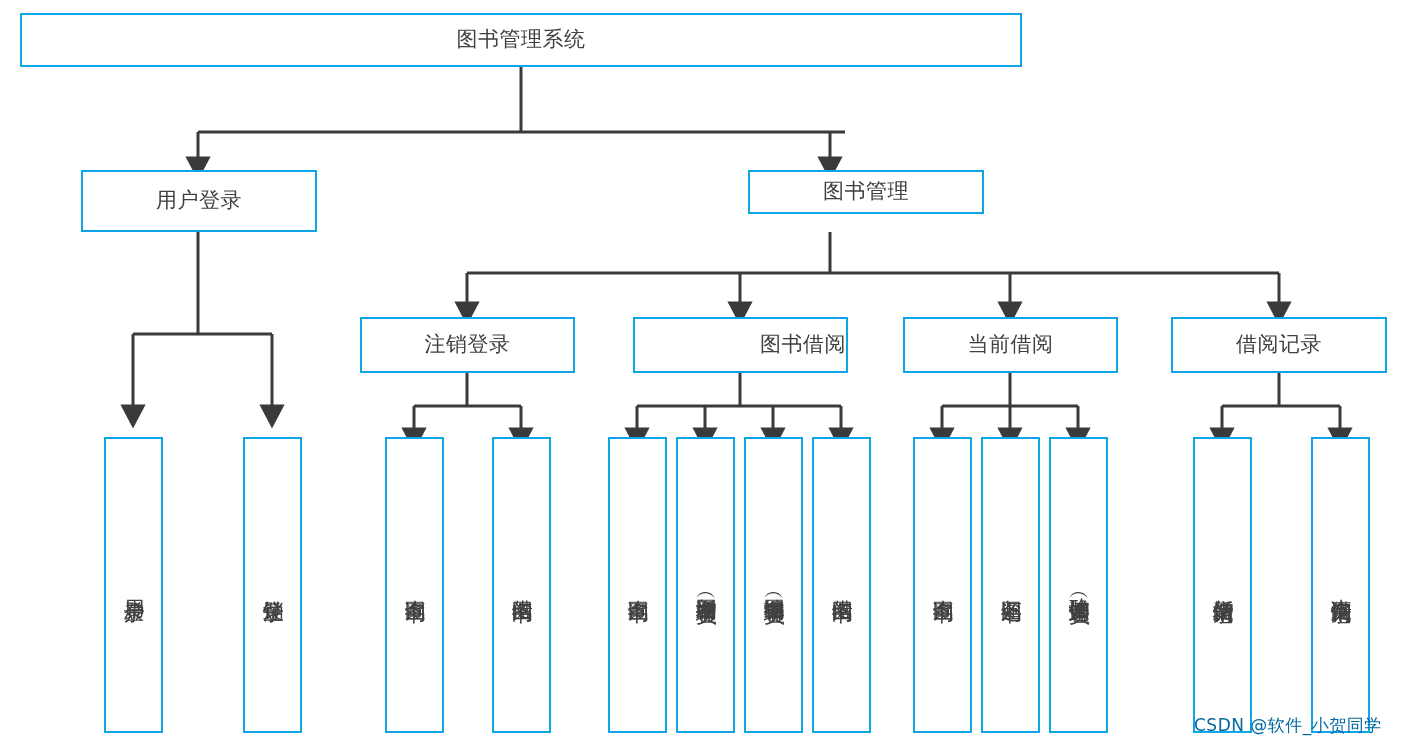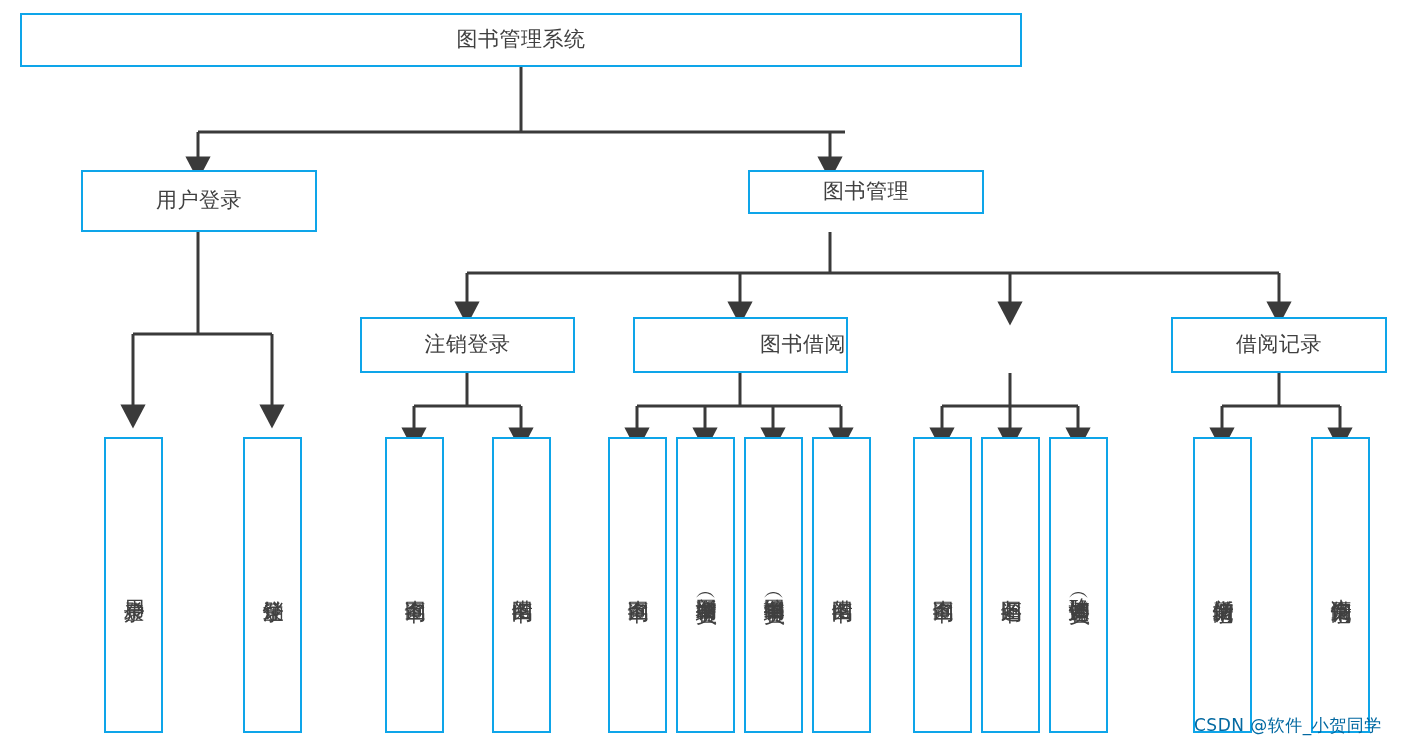--- a/index.html
+++ b/index.html
@@ -128,20 +128,23 @@
   <div class="node horiz" style="left:712px; top:170px; width:236px; height:44px;margin-left:36px;">
     <span>图书管理</span>
   </div>
 
   <div class="node horiz" style="left:360px; top:317px; width:215px; height:56px;">
     <span>注销登录</span>
   </div>
   <div class="node horiz" style="left:633px; top:317px; width:215px; height:56px;justify-content:flex-end;">
     <span>图书借阅</span>
   </div>
+  <div class="node horiz" style="left:903px; top:317px; width:215px; height:56px;">
+    <span>当前借阅</span>
+  </div>
   <div class="node horiz" style="left:1171px; top:317px; width:216px; height:56px;">
     <span>借阅记录</span>
   </div>
 
   <div class="node vert" style="left:104px; top:437px; width:59px; height:296px;">
     <span class="vtext">用户登录</span>
   </div>
   <div class="node vert" style="left:243px; top:437px; width:59px; height:296px;">
     <span class="vtext">注销登录</span>
   </div>

